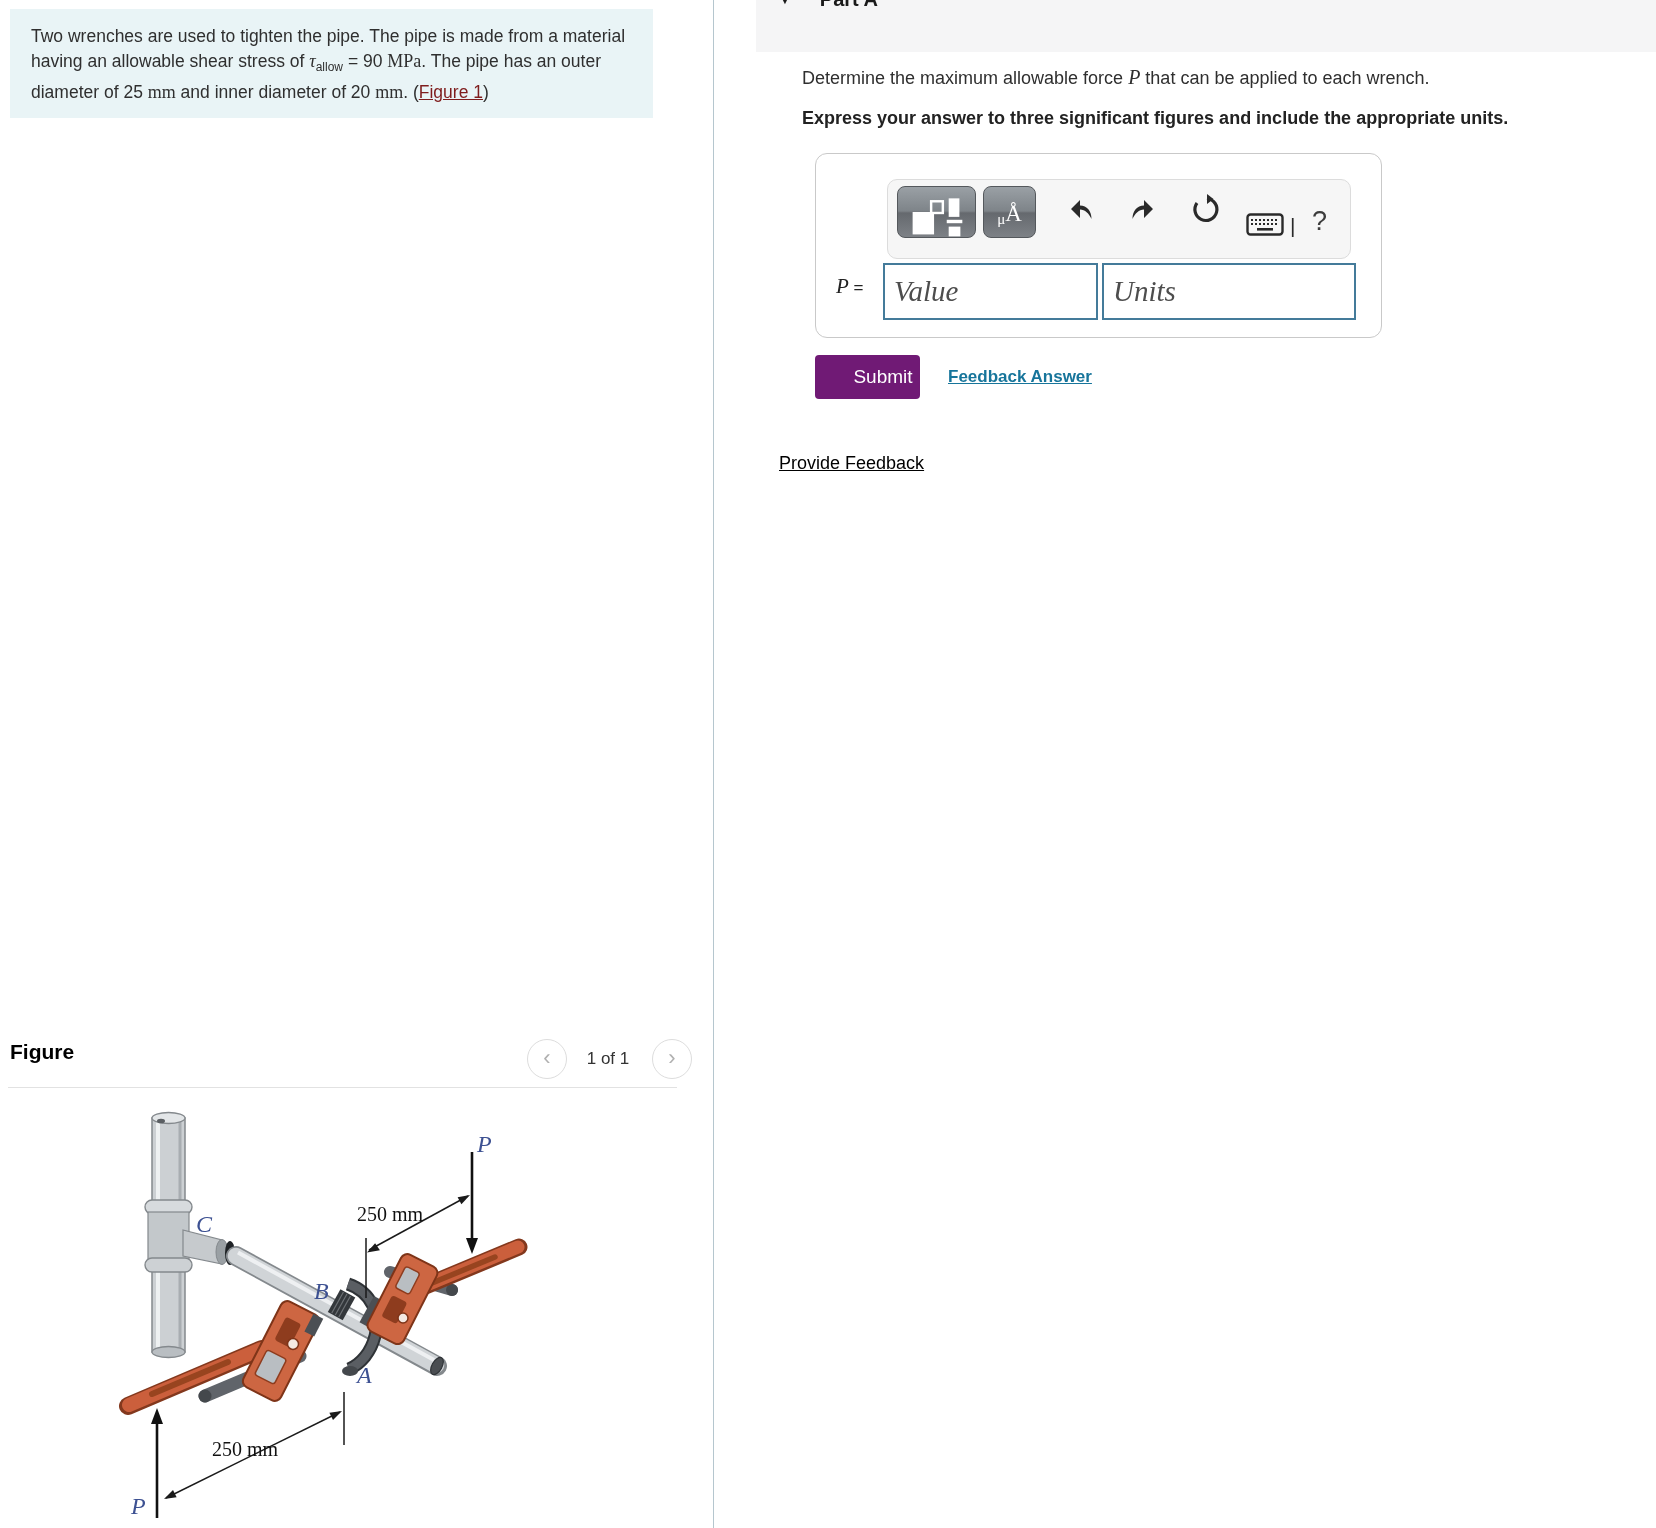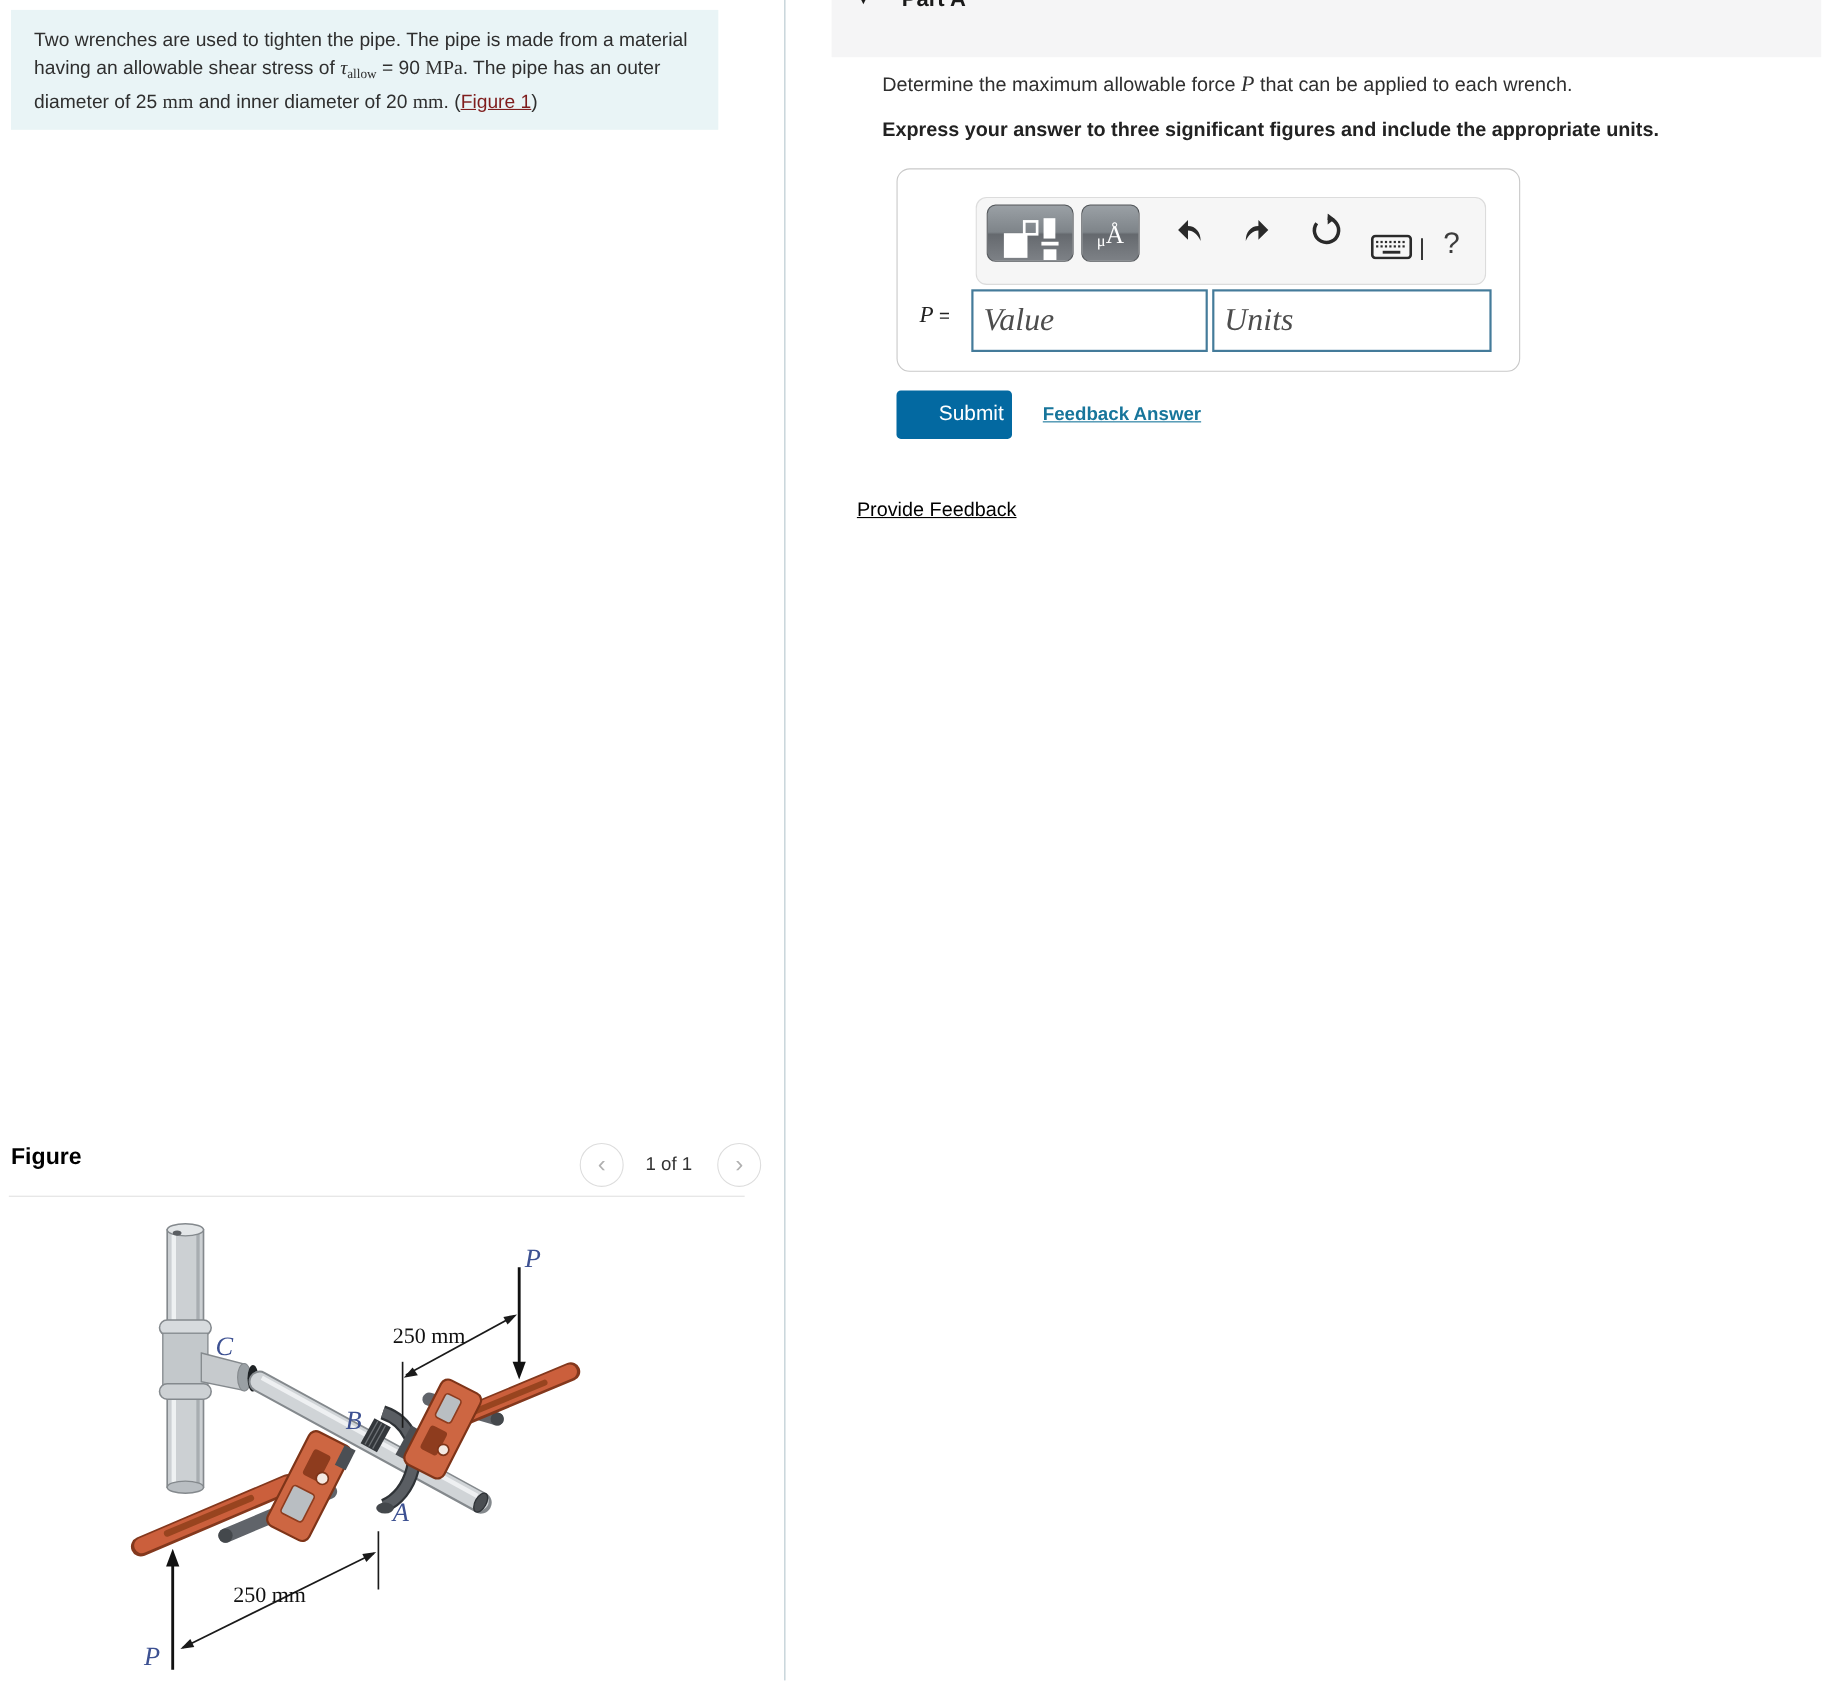--- a/index.html
+++ b/index.html
@@ -4,21 +4,21 @@
 <style>
   * { margin:0; padding:0; box-sizing:border-box; }
   html,body { background:#fff; }
   body { font-family:"Liberation Sans", sans-serif; color:#333; }
   #page { position:relative; width:1656px; height:1528px; overflow:hidden; background:#fff; }
 
   
   .problem-box { position:absolute; left:10px; top:9px; width:643px; background:#e9f4f6;
                  padding:15px 20px 13px 21px; font-size:17.5px; line-height:25px; color:#2f2f2f; }
   .tau { font-family:"Liberation Serif", serif; font-style:italic; font-size:18px; }
-  .tau-sub { font-family:Liberation Serif, serif; font-size:12px; vertical-align:-4px;text-align:center; }
+  .tau-sub { font-family:Liberation Sans, sans-serif; font-size:12px; vertical-align:-4px;text-align:center; }
   .mathunit { font-family:"Liberation Serif", serif; font-size:18px; }
   a.pagelink { color:#7f1d1d; text-decoration:underline; cursor:pointer; }
 
   .figure-heading { position:absolute; left:10px; top:1040px; font-size:21px; font-weight:bold; color:#000; }
   .pager-circle { position:absolute; top:1039px; width:40px; height:40px; border:1px solid #ddd;
                   border-radius:50%; background:#fff; color:#b0b0b0; font-size:22px; line-height:36px;
                   text-align:center; cursor:default; }
   .pager-prev { left:527px; }
   .pager-next { left:652px; }
   .pager-label { position:absolute; left:575px; top:1049px; width:66px; text-align:center; font-size:17px; color:#333; }
@@ -55,21 +55,21 @@
 
   .ans-label { position:absolute; left:20px; top:120px; font-size:17px; color:#222; }
   .ans-symbol { font-family:"Liberation Serif", serif; font-style:italic; font-size:21px; }
   .ans-input { position:absolute; top:109px; height:57px; border:2px solid #447b9a; border-radius:0;
                font-family:"Liberation Serif", serif; font-style:italic; font-size:29px; color:#333;
                padding-left:9px; background:#fff; outline:none; }
   .ans-input::placeholder { color:#4d4d4d; opacity:1; }
   .input-value { left:67px; width:215px; }
   .input-units { left:286px; width:254px; }
 
-  .submit-btn { position:absolute; left:815px; top:355px; width:105px; height:44px; background:#0369a1;
+  .submit-btn { position:absolute; left:815px; top:355px; width:105px; height:44px; background:#701a75;
                 color:#fff; border:none; border-radius:4px; font-size:19px; font-family:"Liberation Sans", sans-serif;
                 cursor:pointer;padding-left:31px; }
   .request-link { position:absolute; left:948px; top:367px; font-size:17px; font-weight:bold;
                   color:#17759b; text-decoration:underline; cursor:pointer; }
   .feedback-link { position:absolute; left:758px; top:453px; font-size:18px; color:#000000;
                    text-decoration:underline; cursor:pointer;margin-left:21px; }
 
   .fig-label { font-family:"Liberation Serif", serif; font-style:italic; font-size:24px; fill:#3d5192; }
   .fig-dim { font-family:"Liberation Serif", serif; font-size:20px; fill:#111; }
 </style>

